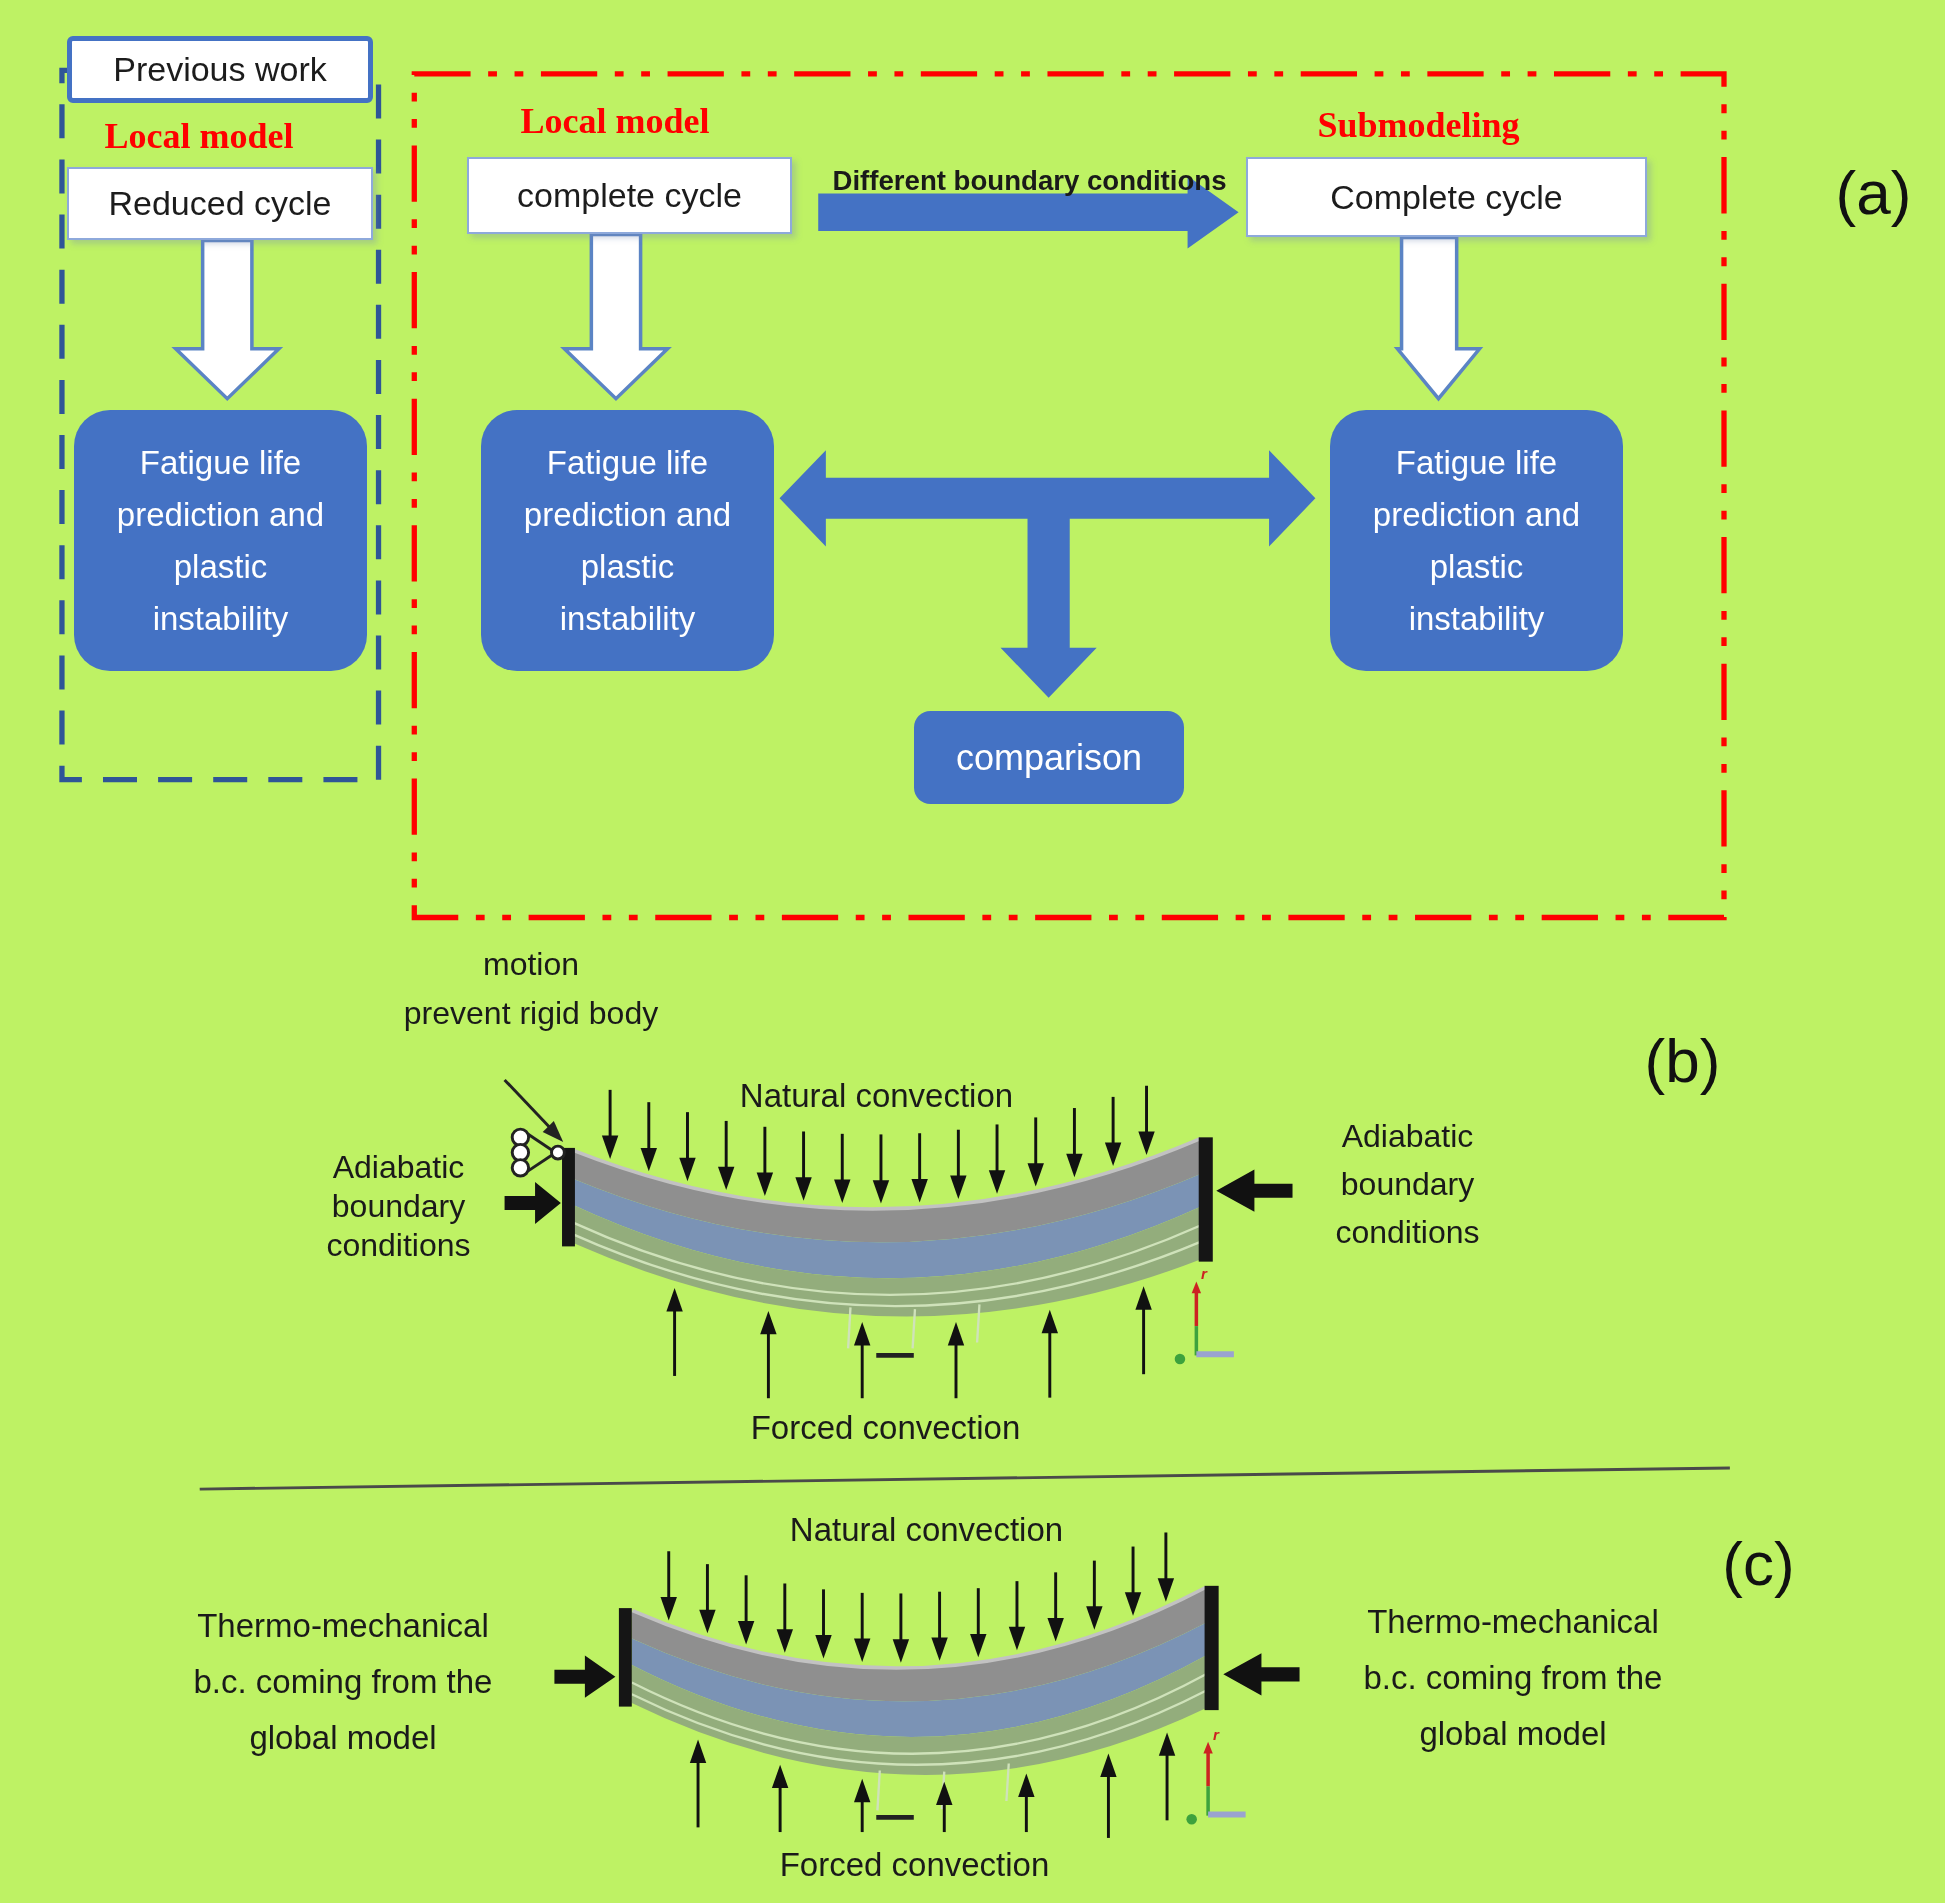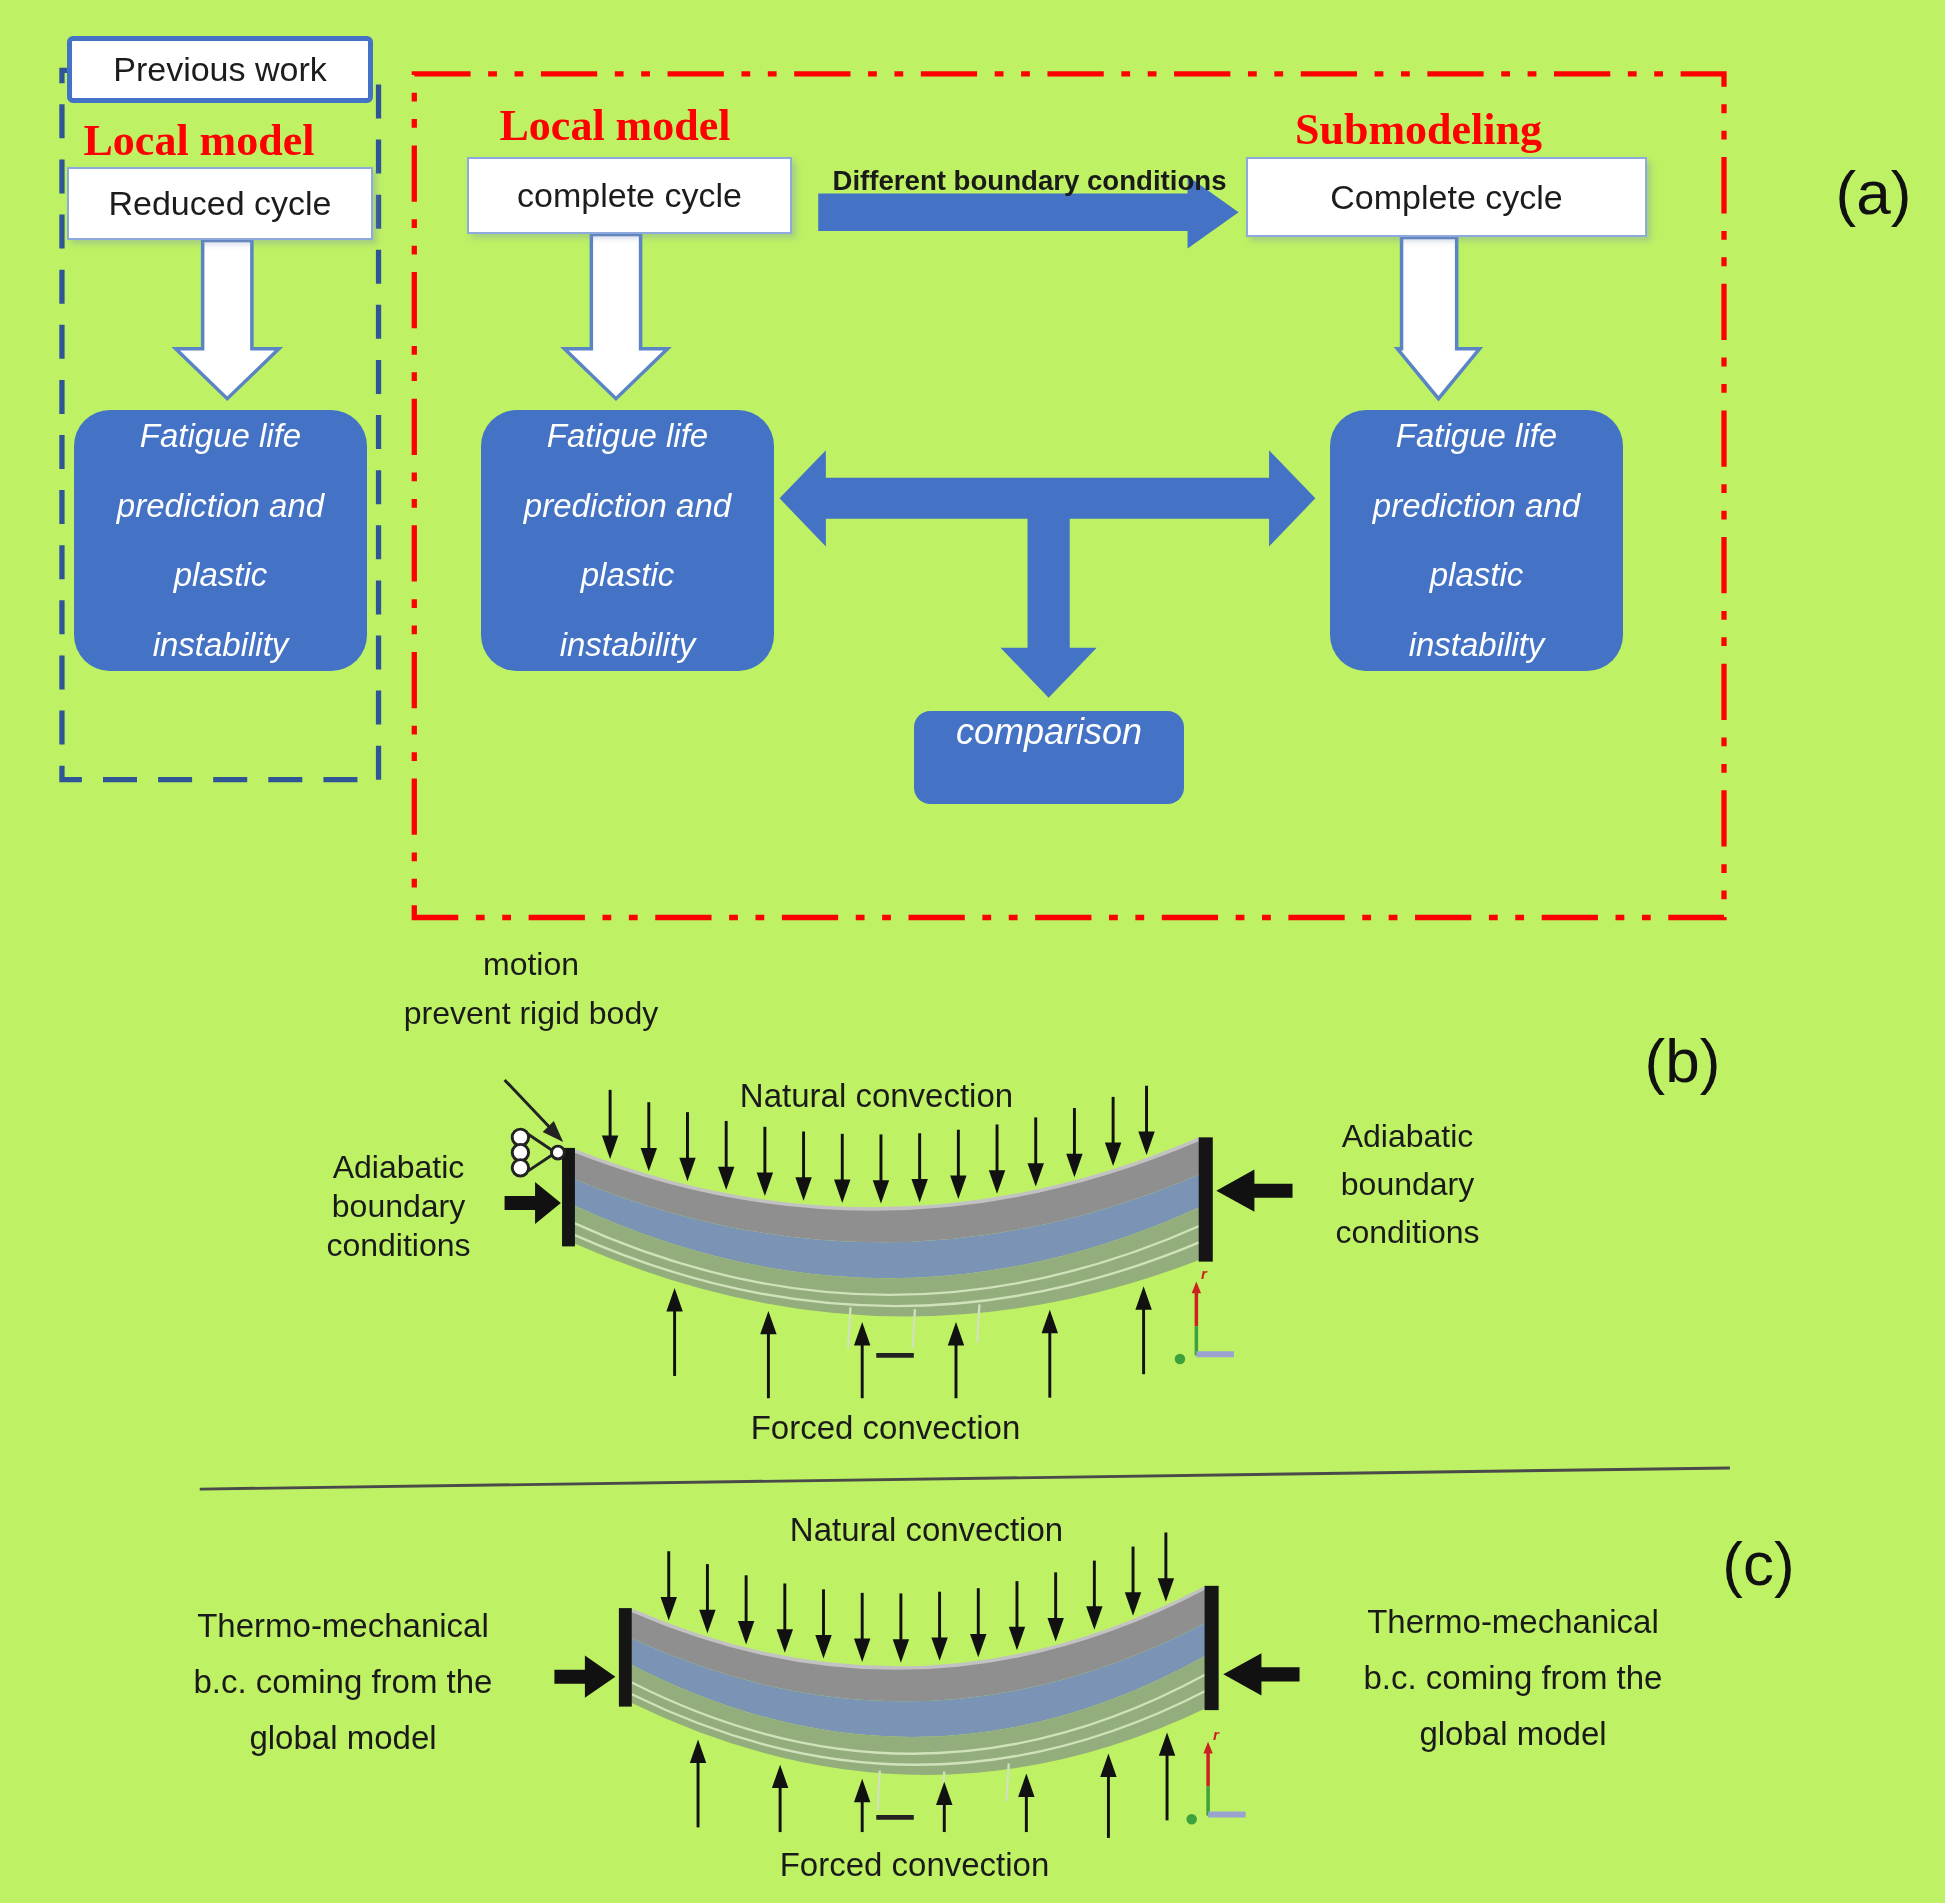--- a/index.html
+++ b/index.html
@@ -5,23 +5,23 @@
   html,body{margin:0;padding:0;background:#ffffff;}
   #canvas{position:relative;width:1946px;height:1903px;background:#bef264;overflow:hidden;
           font-family:"Liberation Sans",sans-serif;color:#1a1a1a;}
   #shapes{position:absolute;left:0;top:0;width:1946px;height:1903px;}
   .abs{position:absolute;margin-top:18px;}
   .ctr{text-align:center;}
   .box{position:absolute;background:#ffffff;display:flex;align-items:center;justify-content:center;
        font-size:34px;color:#1c1c1c;}
   .thinbox{border:2.3px solid #8EA9DB;box-shadow:3.5px 3.5px 5.9px rgba(120,140,180,0.35);}
   .bluefill{position:absolute;background:#4472C4;color:#ffffff;display:flex;flex-direction:column;
-            align-items:center;justify-content:space-between;font-style:italic;}
+            align-items:center;justify-content:center;}
   .redlabel{position:absolute;color:#FF0000;font-family:"Liberation Serif",serif;font-weight:bold;
-            font-size:44px;text-align:center;}
+            font-size:36px;text-align:center;}
   .fatline{line-height:52px;font-size:33px;}
   .anno{position:absolute;text-align:center;font-size:32px;line-height:49px;color:#1a1a1a;}
   .bold{font-weight:normal;}
   .panel-label{position:absolute;font-size:62px;color:#111;text-align:center;}
   .axis-r{position:absolute;color:#cc2222;font-size:15.2px;font-weight:bold;font-style:italic;}
   .cva{stroke:#111;stroke-width:5;}
   .cvh{fill:#111;}
   .mesh{stroke:#cfe2ba;stroke-width:4;fill:none;}
 </style>
 </head>

